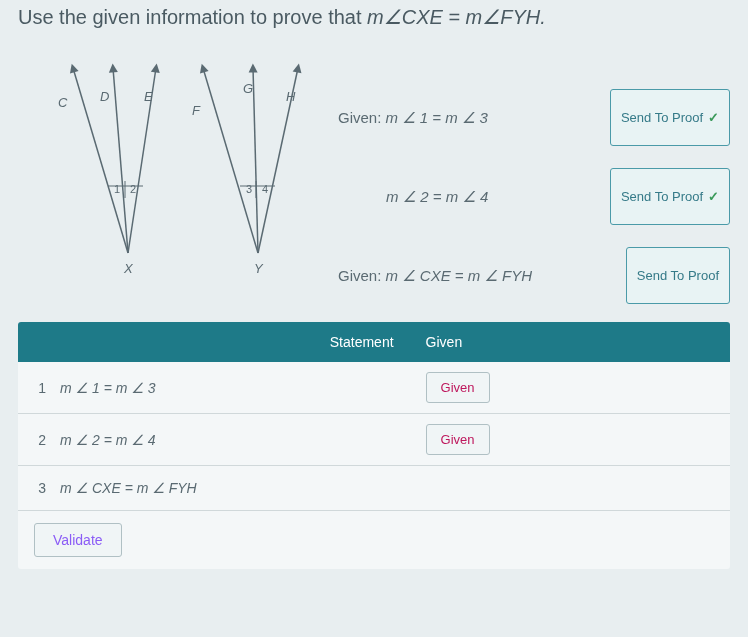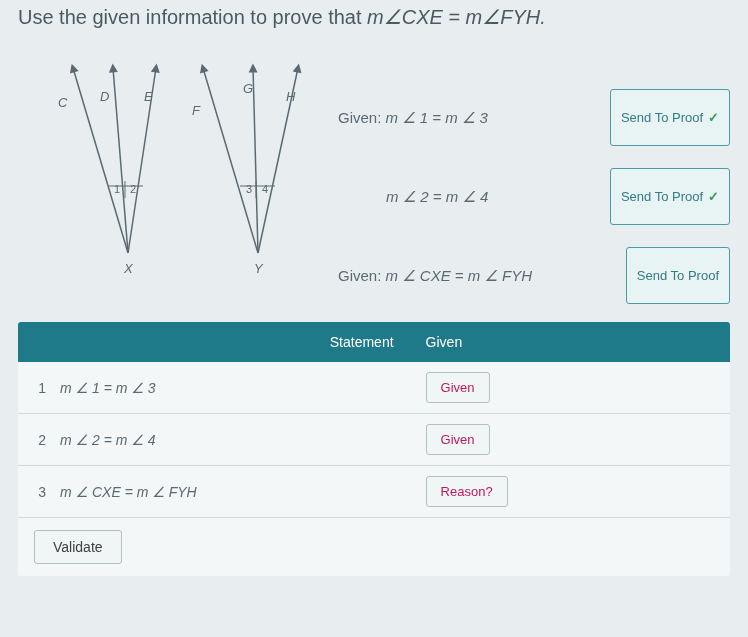--- a/index.html
+++ b/index.html
@@ -101,21 +101,21 @@
     .row-num { width: 12px; }
     .validate-row {
       padding: 12px 16px;
     }
     .validate-btn {
       border: 1px solid #b0c0c4;
       background: #f0f5f6;
       padding: 8px 18px;
       border-radius: 3px;
       font-size: 14px;
-      color: #404040;
+      color: #8b5cf6;
       cursor: pointer;
     }
   </style>
 </head>
 <body>
 
 <div class="prompt">
   <span>Use the given information to prove that </span><span class="italic">m∠CXE = m∠FYH.</span>
 </div>
 
@@ -208,21 +208,18 @@
     <div class="col-reason">
       <div class="reason-box">Given</div>
     </div>
   </div>
 
   <div class="proof-row">
     <div class="col-stmt">
       <span class="row-num">3</span>
       <span class="italic">m ∠ CXE = m ∠ FYH</span>
     </div>
-    <div class="col-reason">
-      <div class="reason-box">Reason?</div>
-    </div>
   </div>
 
   <div class="validate-row">
     <button class="validate-btn">Validate</button>
   </div>
 </div>
 
 </body></html>

